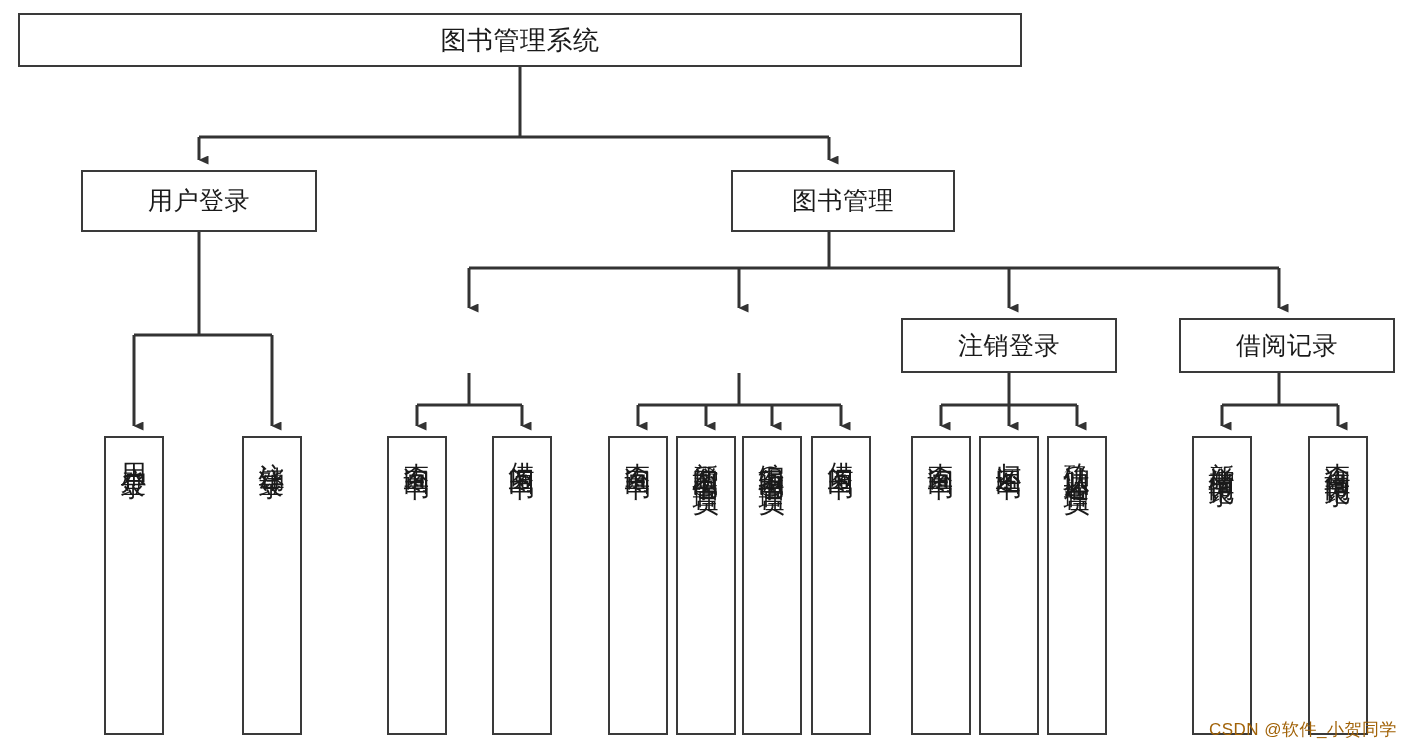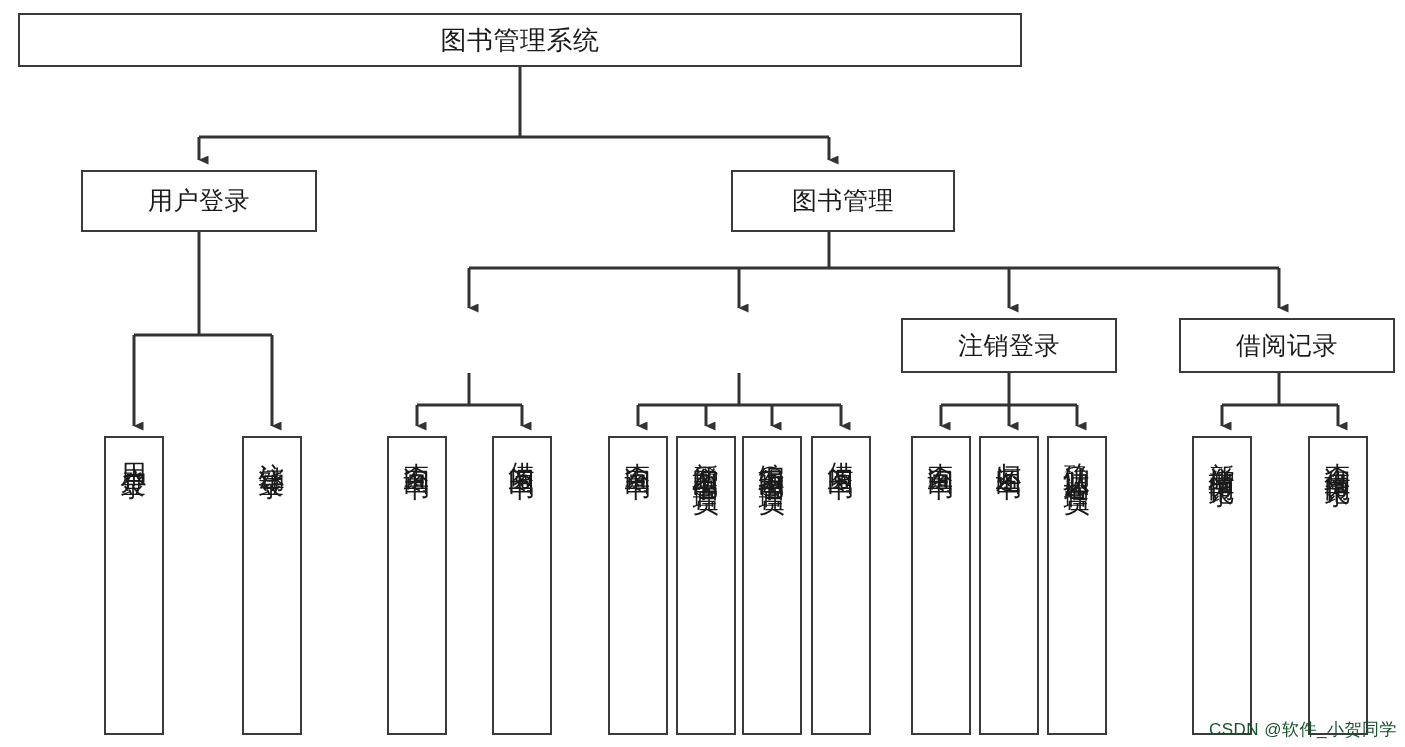--- a/index.html
+++ b/index.html
@@ -65,21 +65,21 @@
     letter-spacing: 4px;
     white-space: nowrap;
     height: auto;
     margin: 0 auto;
   }
   .watermark {
     position: absolute;
     right: 8px;
     bottom: 6px;
     font-size: 17px;
-    color: #14532d;
+    color: #a16207;
     letter-spacing: 0.5px;
     z-index: 3;
     white-space: nowrap;
     font-family: "Liberation Sans", "DejaVu Sans", sans-serif;
   }
 </style>
 </head>
 <body>
 
 <div id="diagram-root">

